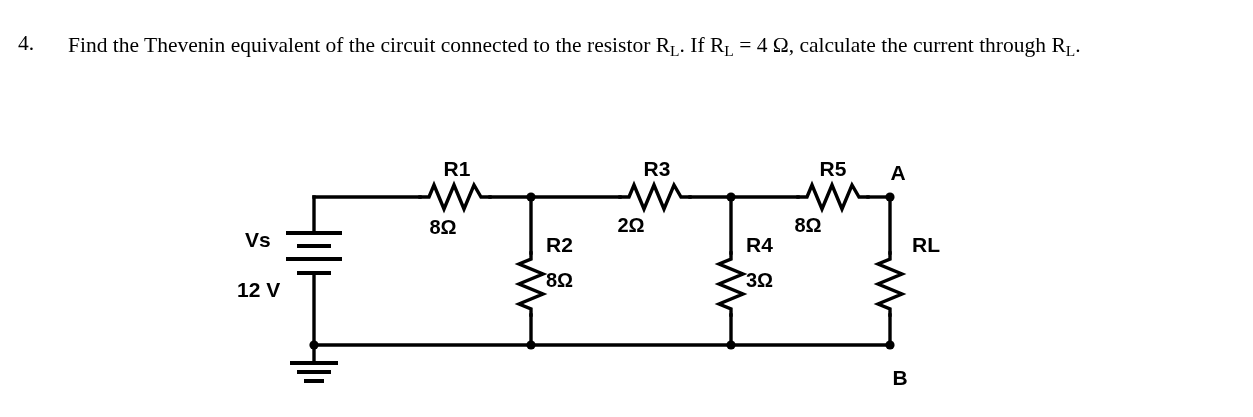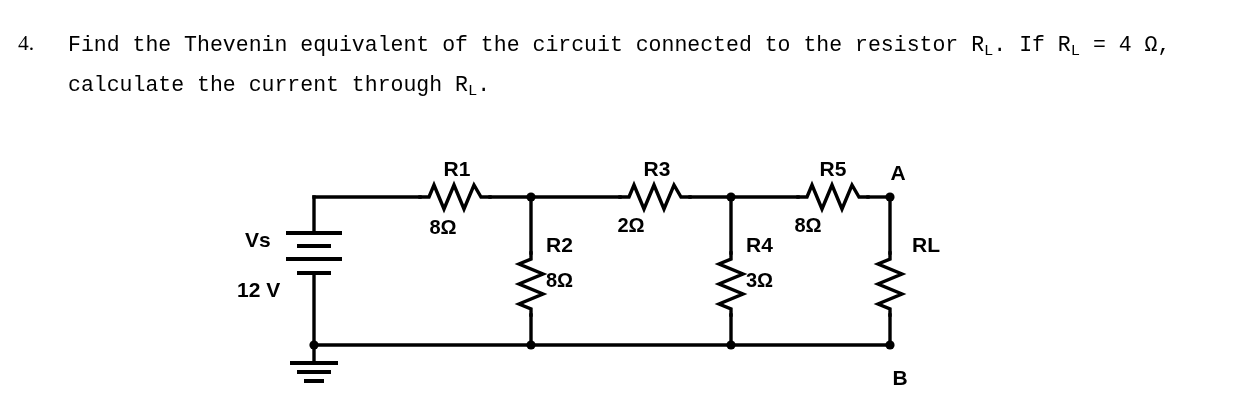--- a/index.html
+++ b/index.html
@@ -32,21 +32,21 @@
     line-height: 30px;
     font-family: "Liberation Serif", serif;
   }
   #question-text {
     position: absolute;
     left: 68px;
     top: 4px;
     width: 1168px;
     font-size: 21.5px;
     line-height: 34px;
-    font-family: Liberation Mono, monospace;
+    font-family: Liberation Serif, serif;
     text-align: left;
   }
   .sub {
     font-size: 0.72em;
     vertical-align: -0.28em;
   }
 
   
   #circuit-diagram {
     position: absolute;

